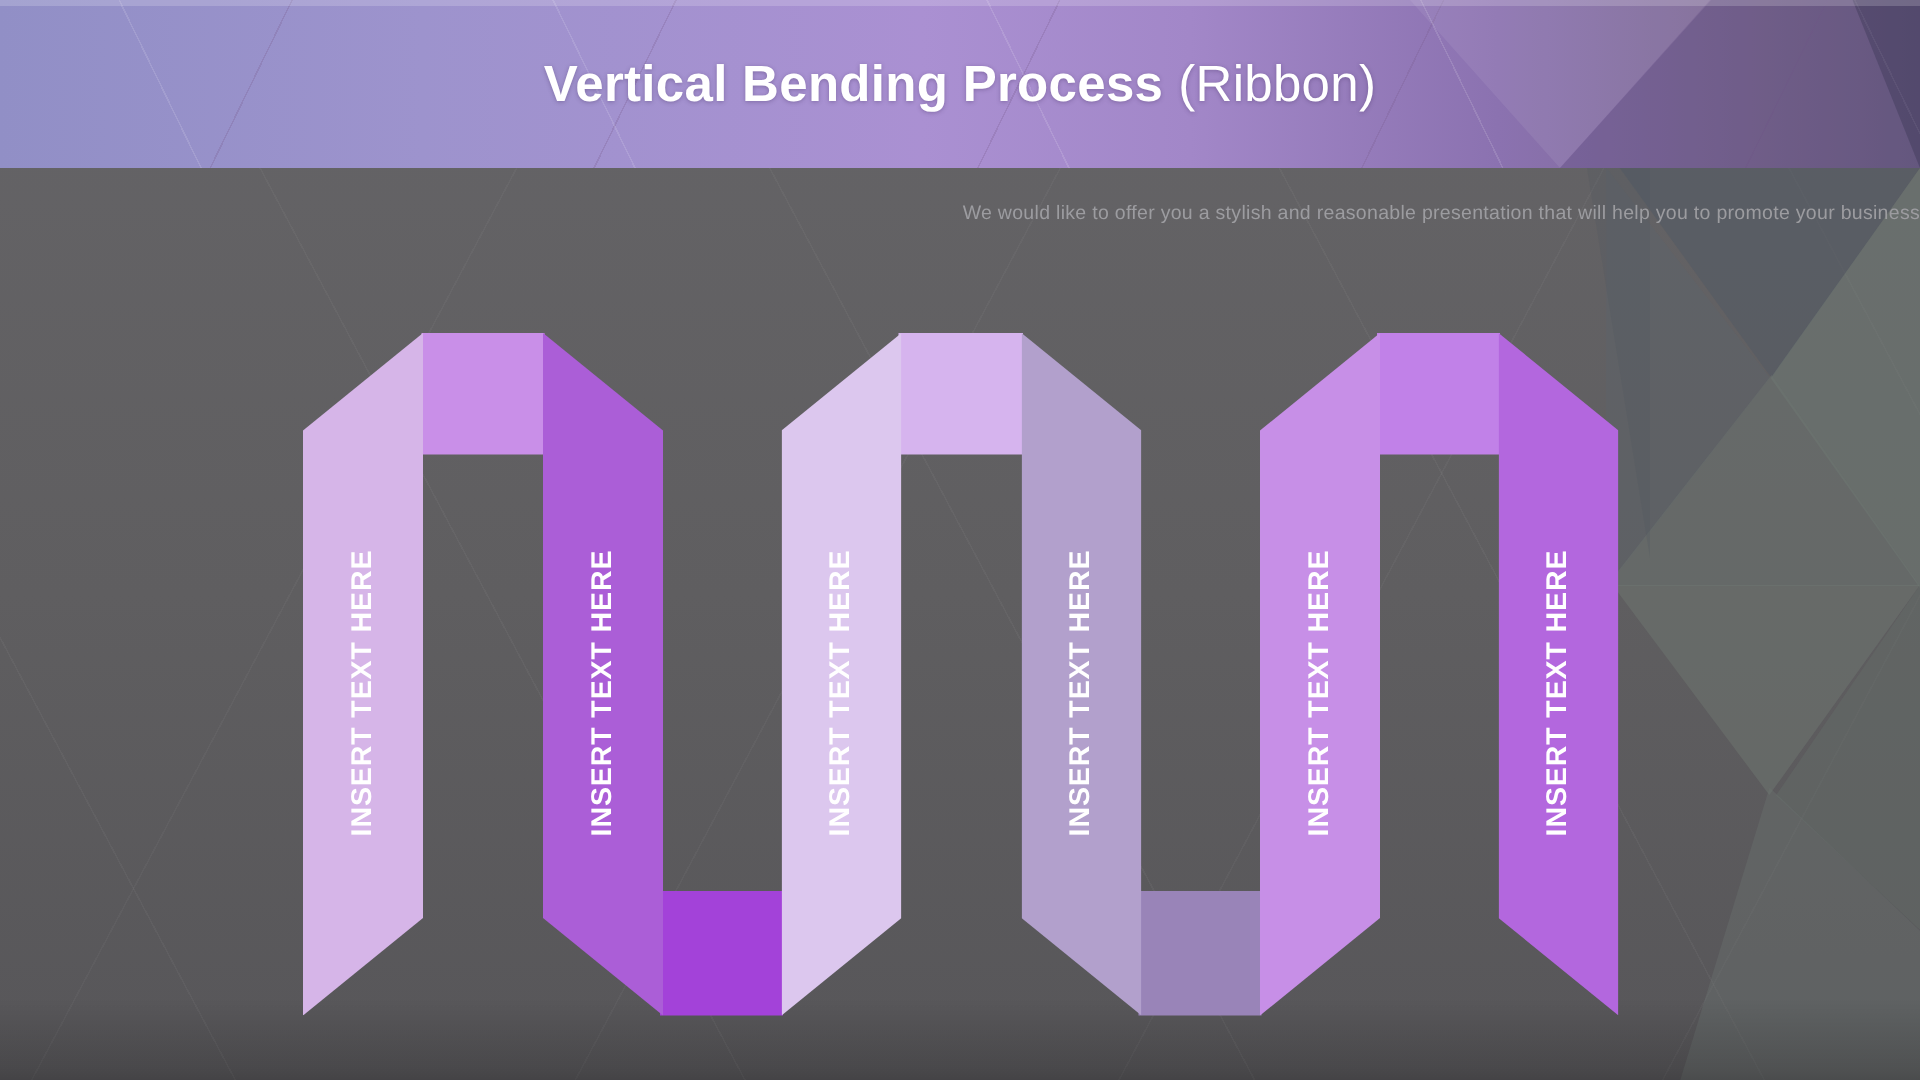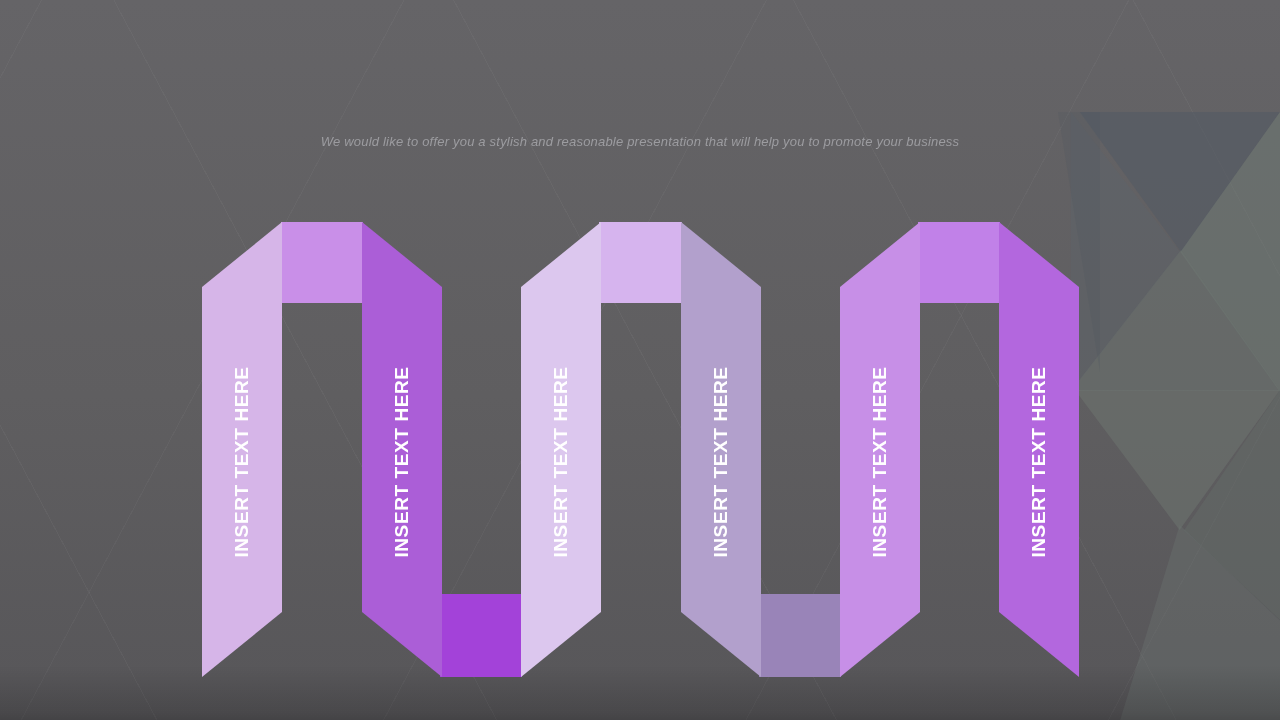--- a/index.html
+++ b/index.html
@@ -56,21 +56,21 @@
     position:relative;margin:0;color:#ffffff;
     font-size:34px;line-height:1;letter-spacing:0.2px;
     text-shadow:0 1px 3px rgba(60,40,90,0.35);
     font-weight:bold;
   }
   .title .light{font-weight:normal;margin-left:10px;}
 
   
   .subtitle{
     position:absolute;left:0;top:134px;width:1280px;margin:0;
-    text-align:center;color:#9c9ca0;font-size:13px;letter-spacing:0.2px;font-style:italic;
+    text-align:right;color:#9c9ca0;font-size:13px;letter-spacing:0.2px;
   }
 
   
   .diagram{position:absolute;inset:0;}
   .conn{position:absolute;z-index:1;}
   .strip{position:absolute;top:222px;width:80px;height:455px;z-index:2;}
   .strip.odd {clip-path:polygon(0 65px,80px 0,80px 390px,0 455px);}
   .strip.even{clip-path:polygon(0 0,80px 65px,80px 455px,0 390px);}
   .strip-label{
     position:absolute;left:50%;top:240px;
@@ -87,20 +87,28 @@
   <div class="bg-lines"></div>
   <div class="facet f-a"></div>
   <div class="facet f-b"></div>
   <div class="facet f-c"></div>
   <div class="facet f-d"></div>
   <div class="facet f-e"></div>
   <div class="facet f-f"></div>
   <div class="facet f-g"></div>
   <div class="facet f-h"></div>
 
+  <header class="header">
+    <div class="header-lines"></div>
+    <div class="facet hf-1"></div>
+    <div class="facet hf-2"></div>
+    <div class="facet hf-3"></div>
+    <div class="facet hf-4"></div>
+    <h1 class="title"><span>Vertical Bending Process</span><span class="light">(Ribbon)</span></h1>
+  </header>
 
   <p class="subtitle">We would like to offer you a stylish and reasonable presentation that will help you to promote your business</p>
 
   <div class="diagram">
 
     <div class="conn" style="left: 281px; top: 222px; width: 82px; height: 81px; background-color: rgb(201, 143, 232);"></div>
     <div class="conn" style="left: 440px; top: 594px; width: 82px; height: 83px; background-color: rgb(163, 66, 217);"></div>
     <div class="conn" style="left: 599px; top: 222px; width: 83px; height: 81px; background-color: rgb(214, 180, 238);"></div>
     <div class="conn" style="left: 759px; top: 594px; width: 82px; height: 83px; background-color: rgb(153, 132, 184);"></div>
     <div class="conn" style="left: 918px; top: 222px; width: 82px; height: 81px; background-color: rgb(193, 129, 232);"></div>

